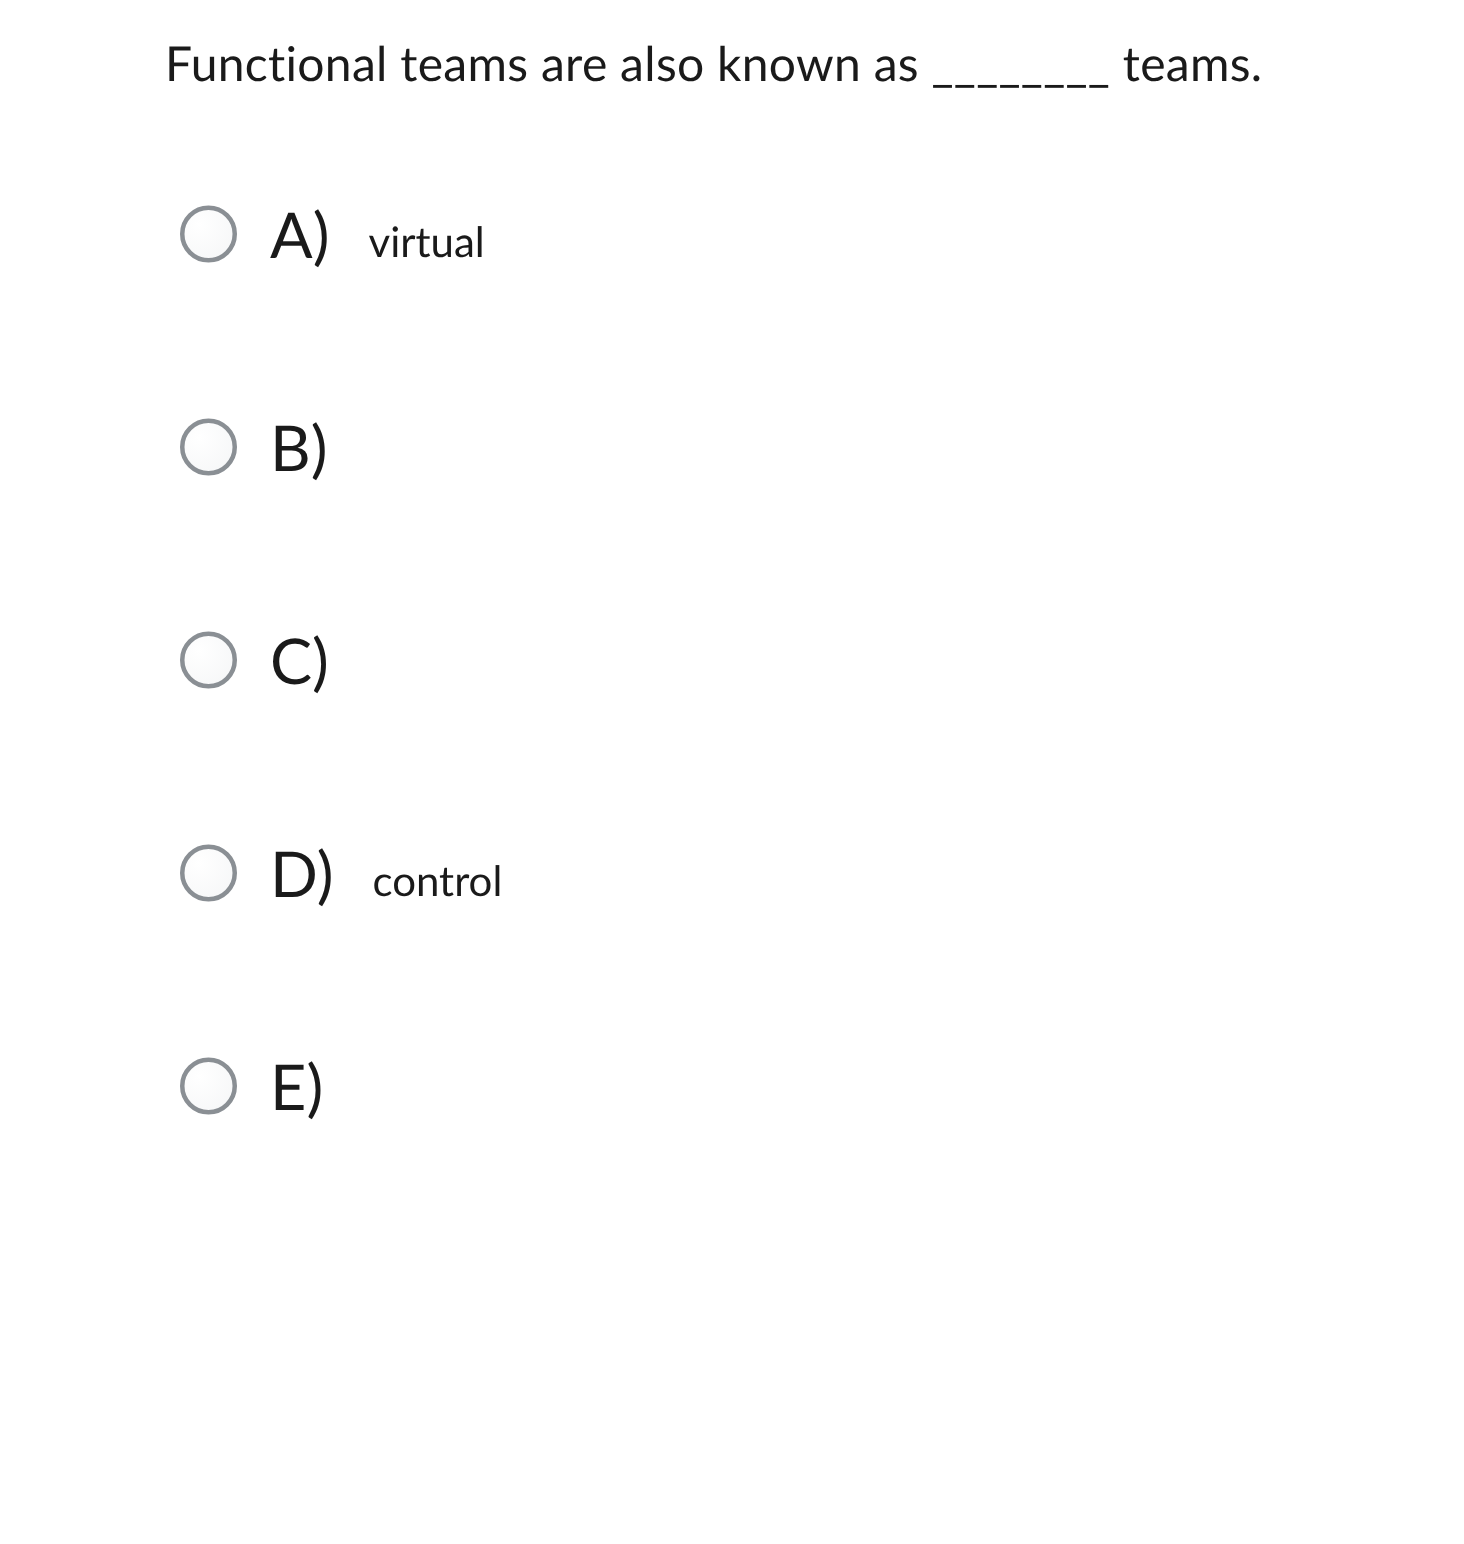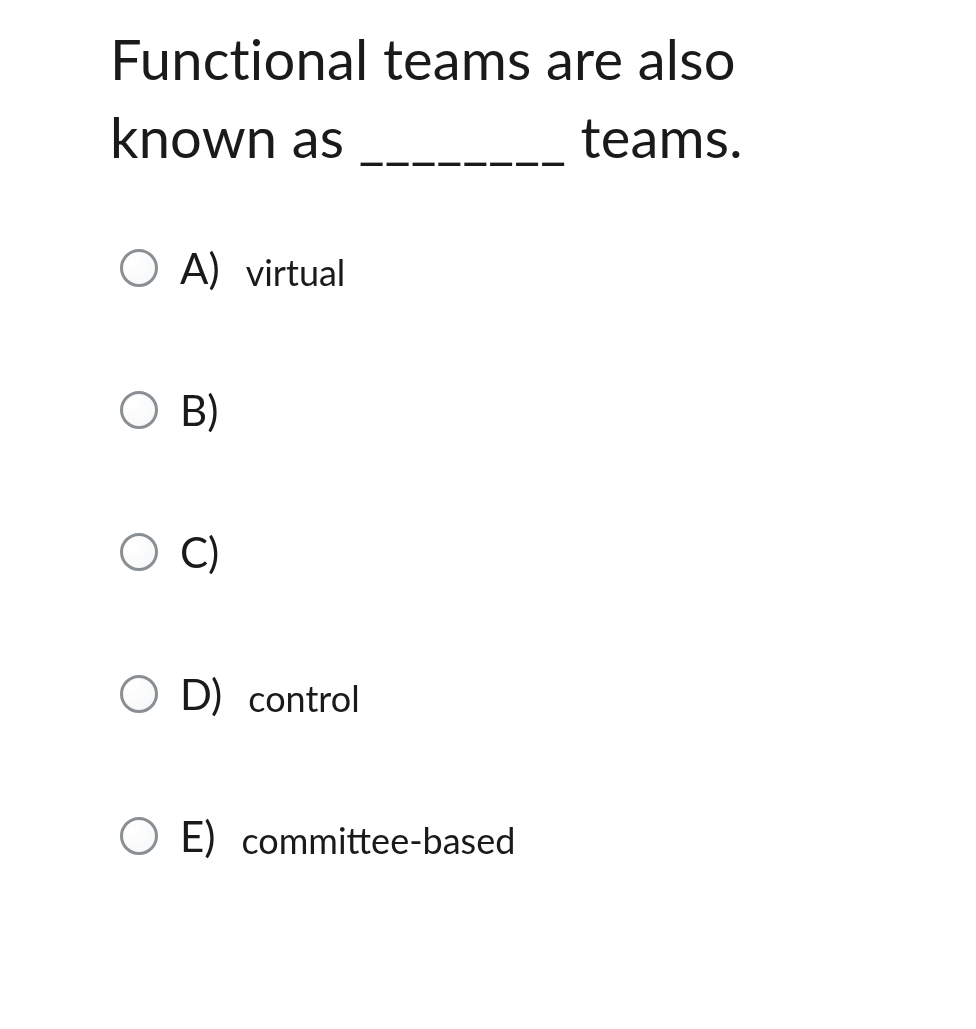--- a/index.html
+++ b/index.html
@@ -9,21 +9,21 @@
     height: 1029px;
     background: #ffffff;
     font-family: "Lato", "Helvetica Neue", Arial, sans-serif;
     color: #1a1a1a;
   }
   .container {
     padding: 20px 60px 20px 110px;
     box-sizing: border-box;
   }
   .question {
-    font-size: 56px;
+    font-size: 32px;
     line-height: 1.4;
     margin-bottom: 70px;
     letter-spacing: 0.2px;
   }
   .options {
     display: flex;
     flex-direction: column;
     gap: 100px;
     padding-left: 10px;
   }
@@ -41,21 +41,21 @@
     flex-shrink: 0;
     background: radial-gradient(circle at 30% 30%, #ffffff, #f5f6f7);
     cursor: pointer;
   }
   .letter {
     font-size: 42px;
     line-height: 1;
     margin-right: 4px;
   }
   .answer {
-    font-size: 36px;
+    font-size: 28px;
     line-height: 1;
     position: relative;
     top: 4px;
     text-align: right;
   }
 </style>
 </head>
 <body>
 
 <div class="container">
@@ -80,17 +80,16 @@
 
     <div class="option">
       <div class="radio"></div>
       <span class="letter">D)</span>
       <span class="answer">control</span>
     </div>
 
     <div class="option">
       <div class="radio"></div>
       <span class="letter">E)</span>
-      <span class="answer">committee-based</span>
     </div>
 
   </div>
 </div>
 
 </body></html>

